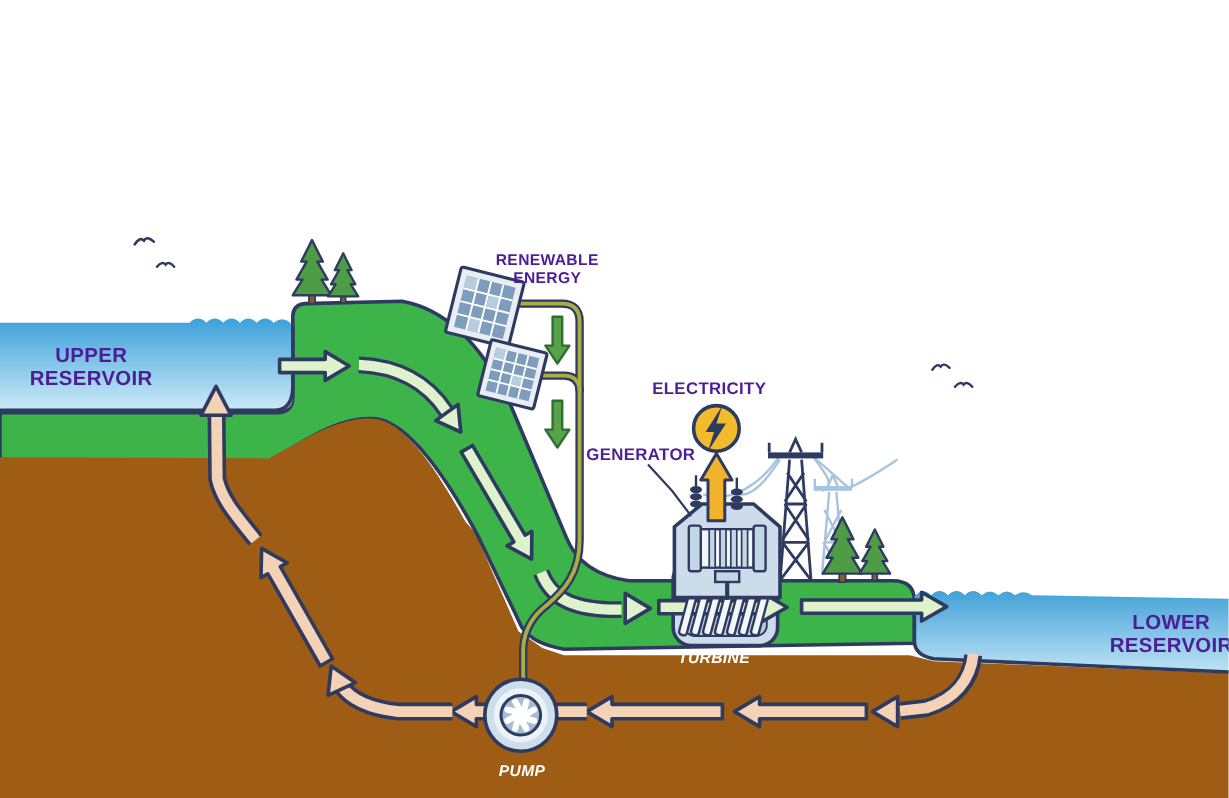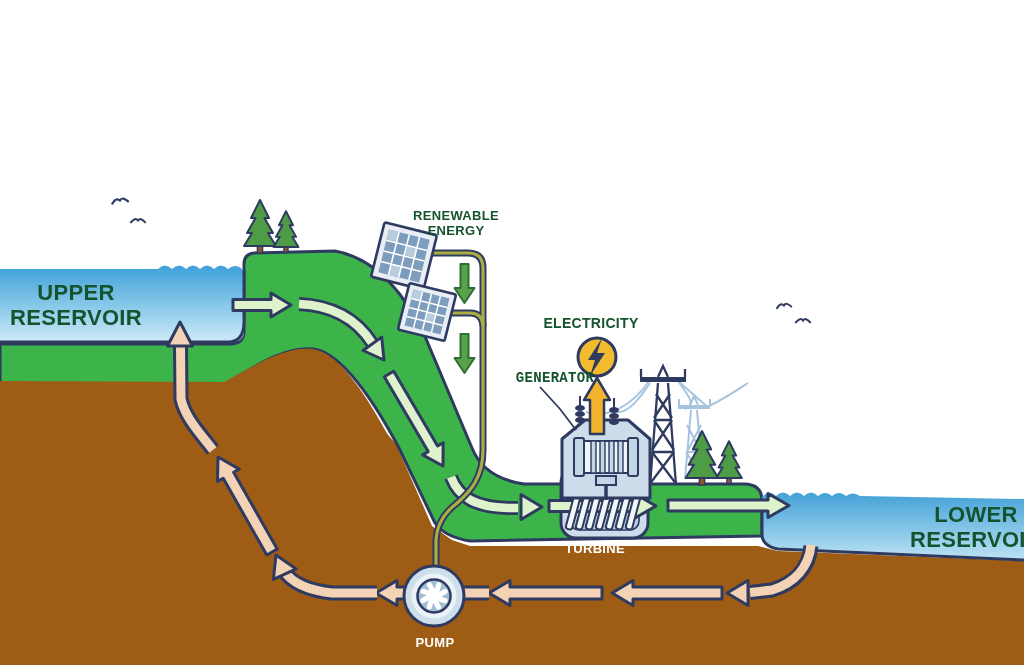--- a/index.html
+++ b/index.html
@@ -1,22 +1,22 @@
 <!DOCTYPE html>
 <html><head>
 <meta charset="utf-8">
 <style>
   html,body{margin:0;padding:0;background:#fff;}
   #stage{position:relative;width:1024px;height:665px;background:#ffffff;overflow:hidden;
          font-family:"Liberation Sans",sans-serif;}
   #scene{position:absolute;left:0;top:0;}
   .lbl{position:absolute;transform:translate(-50%,-50%);text-align:center;font-weight:bold;
-       white-space:pre-line;color:#14532d;letter-spacing:.3px;line-height:1.12;pointer-events:none;}
-  .lbl.white{color:#ffffff;}
-  .sz17{font-size:22px;} .sz14{font-size:14px;} .sz13{font-size:13px;}
+       white-space:pre-line;color:#4c1d95;letter-spacing:.3px;line-height:1.12;pointer-events:none;}
+  .lbl.white{color:#ffffff;font-style:italic;}
+  .sz17{font-size:17px;} .sz14{font-size:14px;} .sz13{font-size:13px;}
 </style>
 </head>
 <body>
 
 <div id="stage">
 <svg id="scene" width="1024" height="665" viewBox="0 0 1024 665">
   <defs>
     <linearGradient id="gradUpper" x1="0" y1="268" x2="0" y2="342" gradientUnits="userSpaceOnUse">
       <stop offset="0" stop-color="#42a3da"></stop>
           <stop offset="0.55" stop-color="#8ecbea"></stop>
@@ -225,18 +225,18 @@
     <use href="#bird" transform="translate(784,306) rotate(-6) scale(0.9)"></use>
     <use href="#bird" transform="translate(803,321) scale(0.9)"></use>
   </g>
 </svg>
 
 <div class="lbl sz17" style="left:76px;top:306px;">UPPER
 RESERVOIR</div>
 <div class="lbl sz13" style="left:456px;top:224px;">RENEWABLE
 ENERGY</div>
 <div class="lbl sz14" style="left:591px;top:324px;">ELECTRICITY</div>
-<div class="lbl sz14" style="left:555px;top:379px;font-family:Liberation Mono, monospace;">GENERATOR</div>
+<div class="lbl sz14" style="left:534px;top:379px;">GENERATOR</div>
 <div class="lbl sz13 white" style="left:595px;top:549px;">TURBINE</div>
 <div class="lbl sz13 white" style="left:435px;top:643px;">PUMP</div>
 <div class="lbl sz17" style="left:936px;top:528px;margin-left:40px;">LOWER
 RESERVOIR</div>
 </div>
 
 </body></html>

